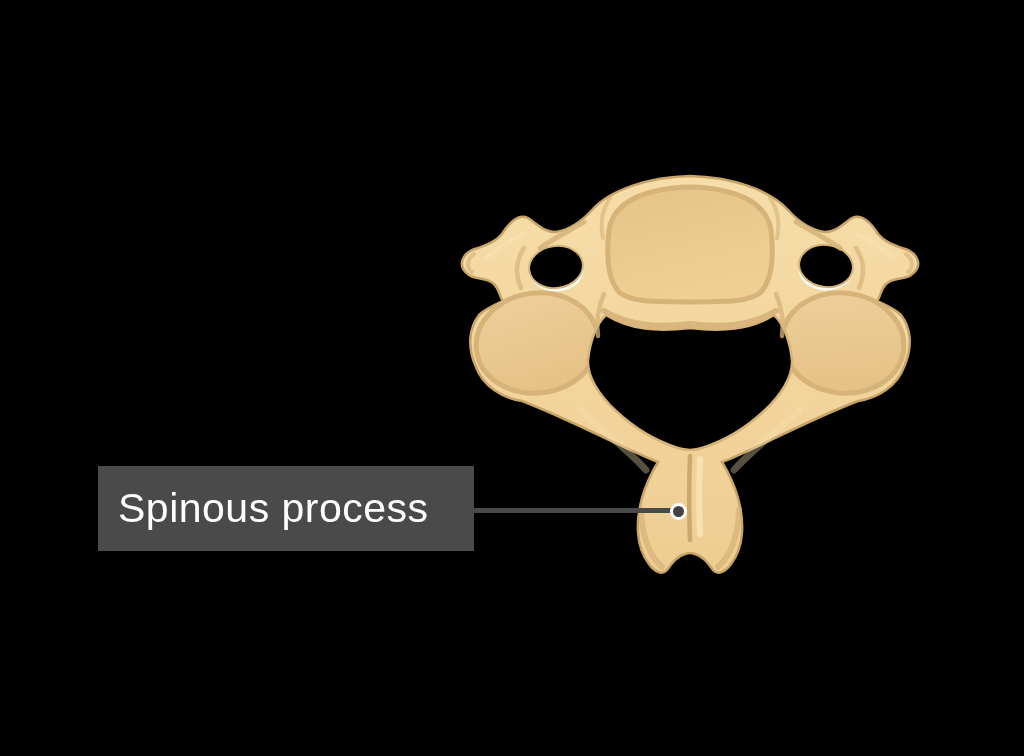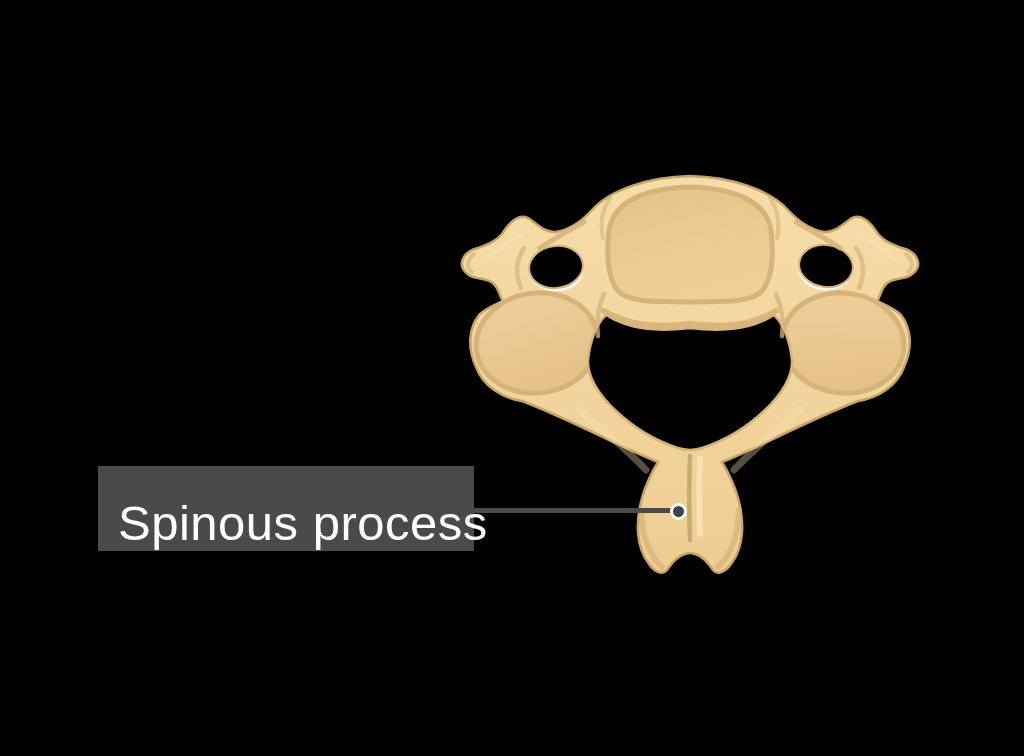--- a/index.html
+++ b/index.html
@@ -38,22 +38,22 @@
   .ridge{stroke:var(--ridge-highlight);fill:none;stroke-linecap:round;}
   .stop-bone-light{stop-color:var(--bone-fill-light);}
   .stop-bone{stop-color:var(--bone-fill);}
   .stop-body-top{stop-color:var(--body-fill-top);}
   .stop-body-bottom{stop-color:var(--body-fill-bottom);}
   .stop-facet-top{stop-color:var(--facet-fill-top);}
   .stop-facet-bottom{stop-color:var(--facet-fill-bottom);}
   .label-box{
     position:absolute;left:98px;top:466px;width:376px;height:85px;
     background:var(--label-box-bg);color:var(--label-text);
-    display:flex;align-items:flex-end;padding-left:20px;box-sizing:border-box;
-    font-size:49px;font-weight:400;letter-spacing:.5px;white-space:nowrap;
+    display:flex;align-items:center;padding-left:20px;box-sizing:border-box;
+    font-size:41px;font-weight:400;letter-spacing:.5px;white-space:nowrap;
   }
   .leader-line{
     position:absolute;left:473px;top:508px;width:200px;height:5px;
     background:var(--leader-line);
   }
   .leader-dot{
     position:absolute;left:670px;top:503px;width:11px;height:11px;
     background:var(--dot-fill);border:3px solid var(--dot-ring);border-radius:50%;
   }
 </style>

